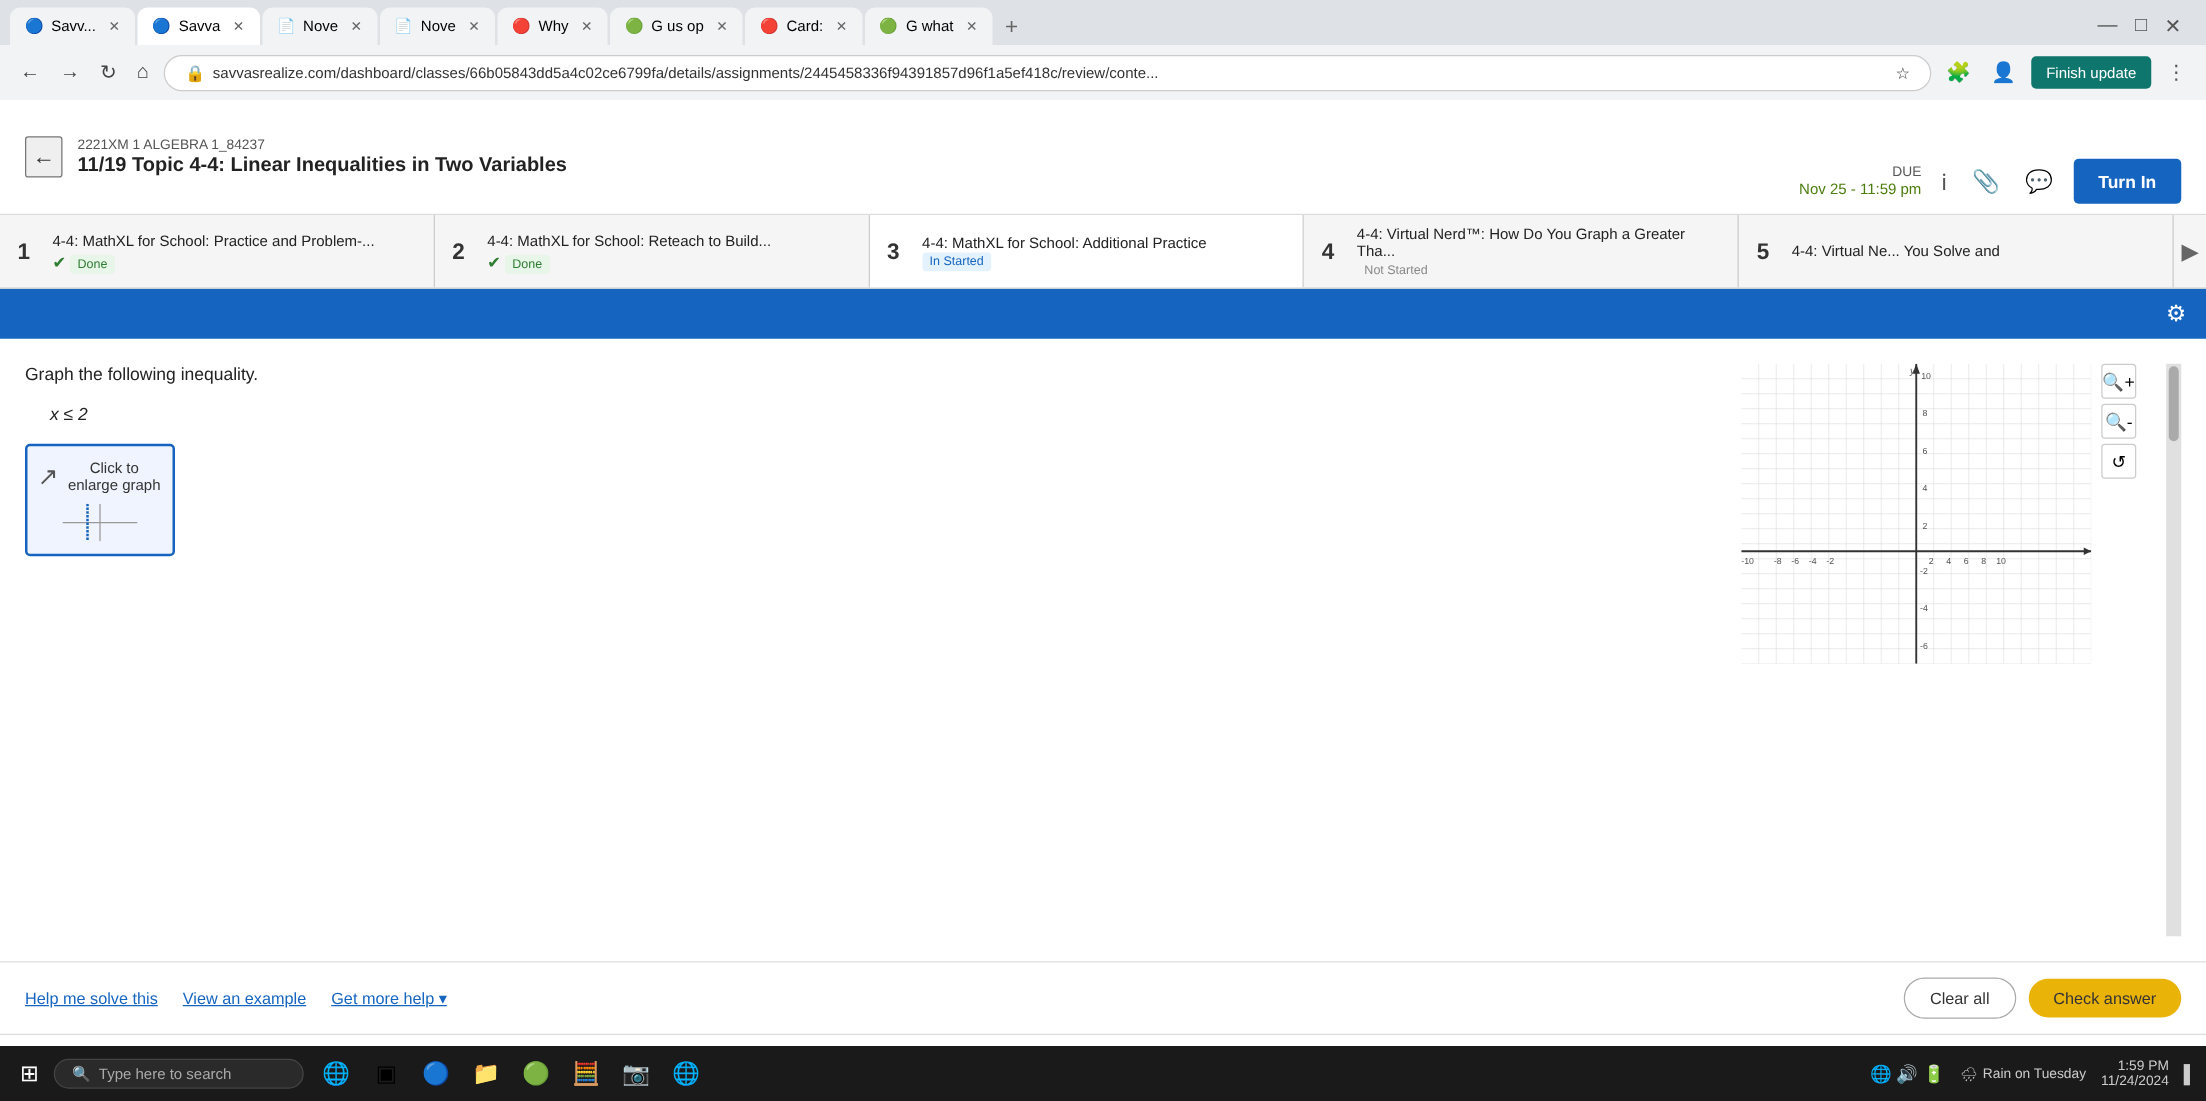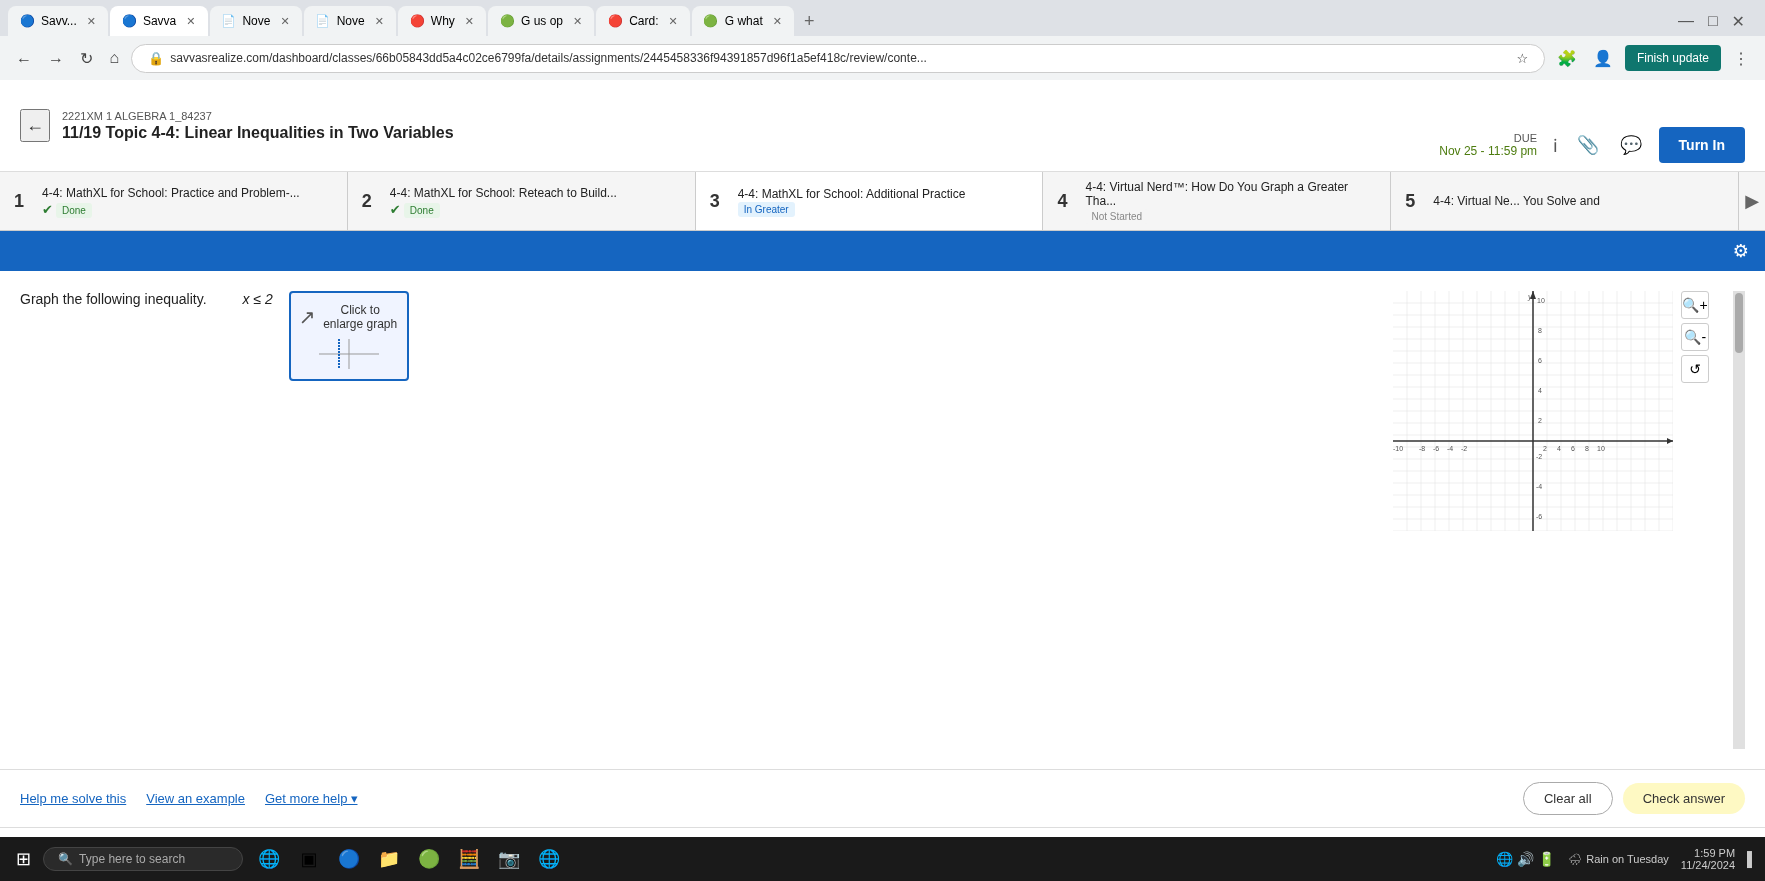--- a/index.html
+++ b/index.html
@@ -211,21 +211,21 @@
     .question-body {
       display: flex;
       flex: 1;
       padding: 20px;
       gap: 20px;
     }
 
     .question-left {
       flex: 1;
       display: flex;
-      flex-direction: row;
+      flex-direction: column;
       gap: 16px;
     }
 
     .question-text { font-size: 14px; color: #222; }
     .inequality { font-size: 14px; color: #222; margin-left: 20px; font-style: italic; }
     .use-tool-text { font-size: 14px; color: #222; }
 
     .graph-thumbnail {
       width: 120px;
       height: 90px;
@@ -316,21 +316,21 @@
     .clear-all-btn {
       border: 1px solid #aaa;
       background: #fff;
       border-radius: 20px;
       padding: 8px 20px;
       font-size: 13px;
       cursor: pointer;
       color: #333;
     }
     .check-answer-btn {
-      background: #fef9c3;
+      background: #eab308;
       border: none;
       border-radius: 20px;
       padding: 8px 20px;
       font-size: 13px;
       cursor: pointer;
       color: #333;
       text-align: center;
     }
 
     
@@ -549,21 +549,21 @@
           <span class="check-circle">✔</span>
           <span class="step-status-badge done-badge">Done</span>
         </div>
       </div>
     </div>
     <div class="step-tab active">
       <div class="step-number">3</div>
       <div class="step-info">
         <div class="step-title">4-4: MathXL for School: Additional Practice</div>
         <div class="step-status">
-          <span class="step-status-badge in-progress-badge">In Greater</span>
+          <span class="step-status-badge in-progress-badge">In Started</span>
         </div>
       </div>
     </div>
     <div class="step-tab">
       <div class="step-number">4</div>
       <div class="step-info">
         <div class="step-title">4-4: Virtual Nerd™: How Do You Graph a Greater Tha...</div>
         <div class="step-status">
           <span class="step-status-badge not-started-badge">Not Started</span>
         </div>

